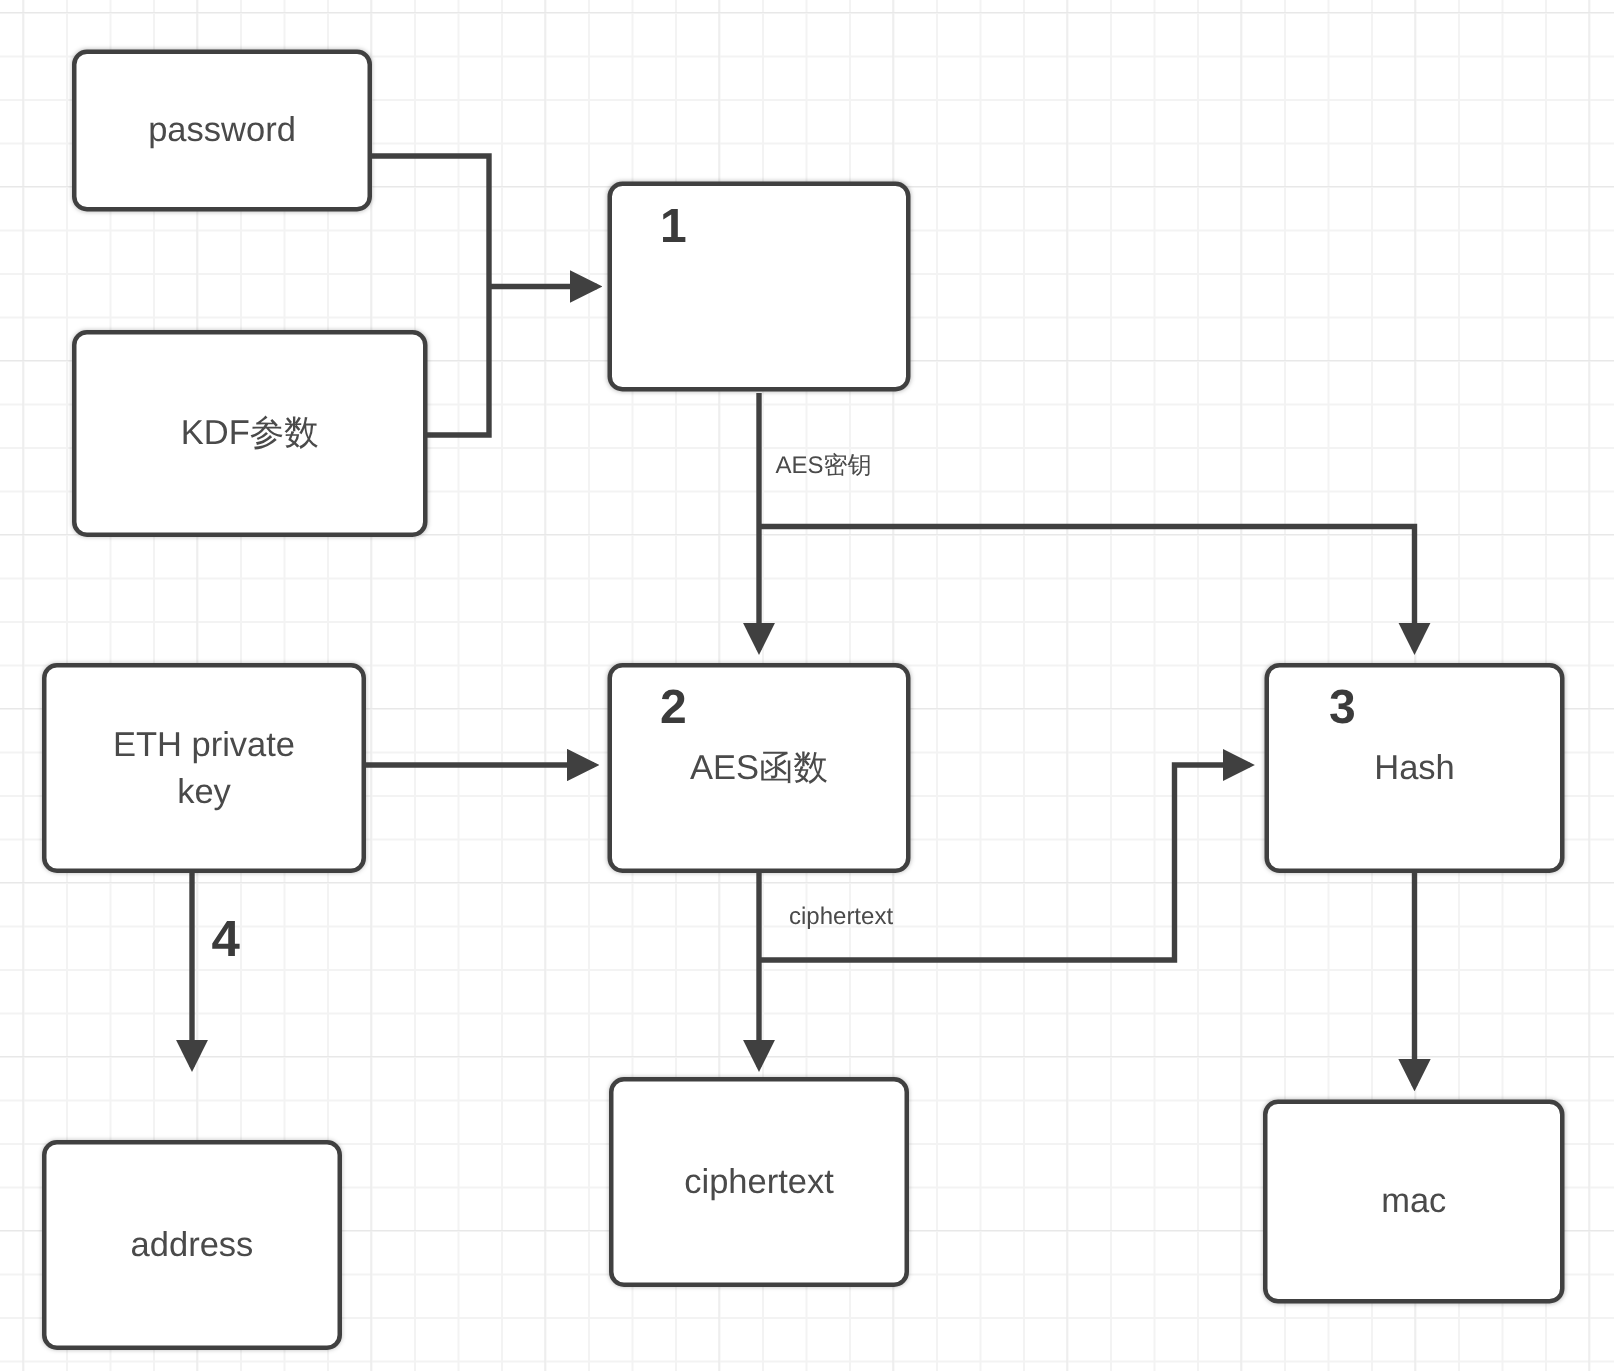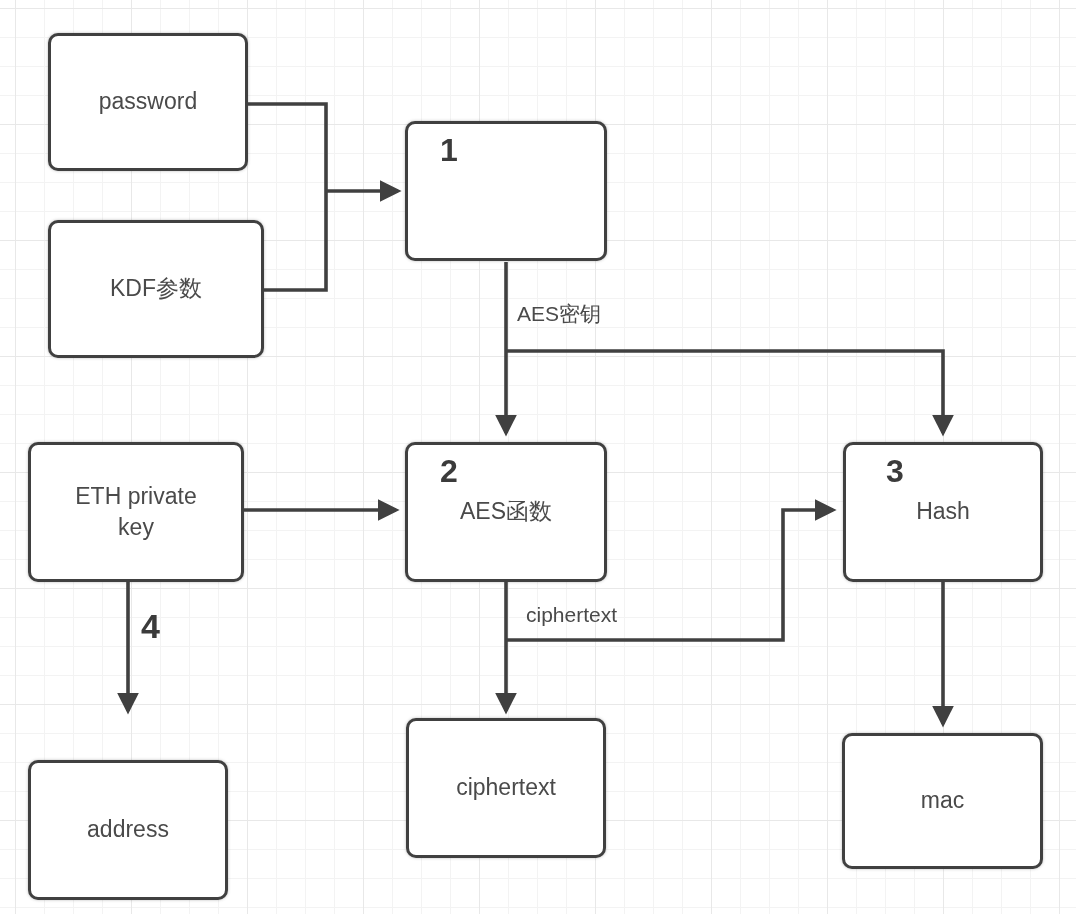--- a/index.html
+++ b/index.html
@@ -51,21 +51,21 @@
     left: 32px;
     top: 9px;
     font-size: 32px;
     font-weight: 600;
     color: #3b3b3b;
     line-height: 1.1;
   }
   .edge-label {
     position: absolute;
     color: #4a4a4a;
-    font-size: 21px;
+    font-size: 16px;
     white-space: nowrap;
   }
   .edge-label.step {
     font-size: 34px;
     font-weight: 600;
     color: #3b3b3b;
   }
 </style>
 </head>
 <body>
@@ -84,25 +84,25 @@
       <path d="M506 262 V433" marker-end="url(#arrow)"></path>
       <path d="M506 351 H943 V433" marker-end="url(#arrow)"></path>
       <path d="M228 510 H396" marker-end="url(#arrow)"></path>
       <path d="M128 582 V711" marker-end="url(#arrow)"></path>
       <path d="M506 582 V711" marker-end="url(#arrow)"></path>
       <path d="M506 640 H783 V510 H833" marker-end="url(#arrow)"></path>
       <path d="M943 582 V724" marker-end="url(#arrow)"></path>
     </g>
   </svg>
 
-  <div class="node" style="left:48px; top:33px; width:200px; height:138px;">
+  <div class="node" style="left:48px; top:33px; width:200px; height:108px;">
     <span class="name">password</span>
   </div>
 
-  <div class="node" style="left:48px; top:220px; width:216px; height:138px;">
+  <div class="node" style="left:48px; top:220px; width:237px; height:138px;">
     <span class="name">KDF参数</span>
   </div>
 
   <div class="node" style="left:405px; top:121px; width:202px; height:140px;">
     <span class="step-num">1</span>
   </div>
 
   <div class="node" style="left:28px; top:442px; width:216px; height:140px;">
     <span class="name" style="max-width:160px;">ETH private key</span>
   </div>

